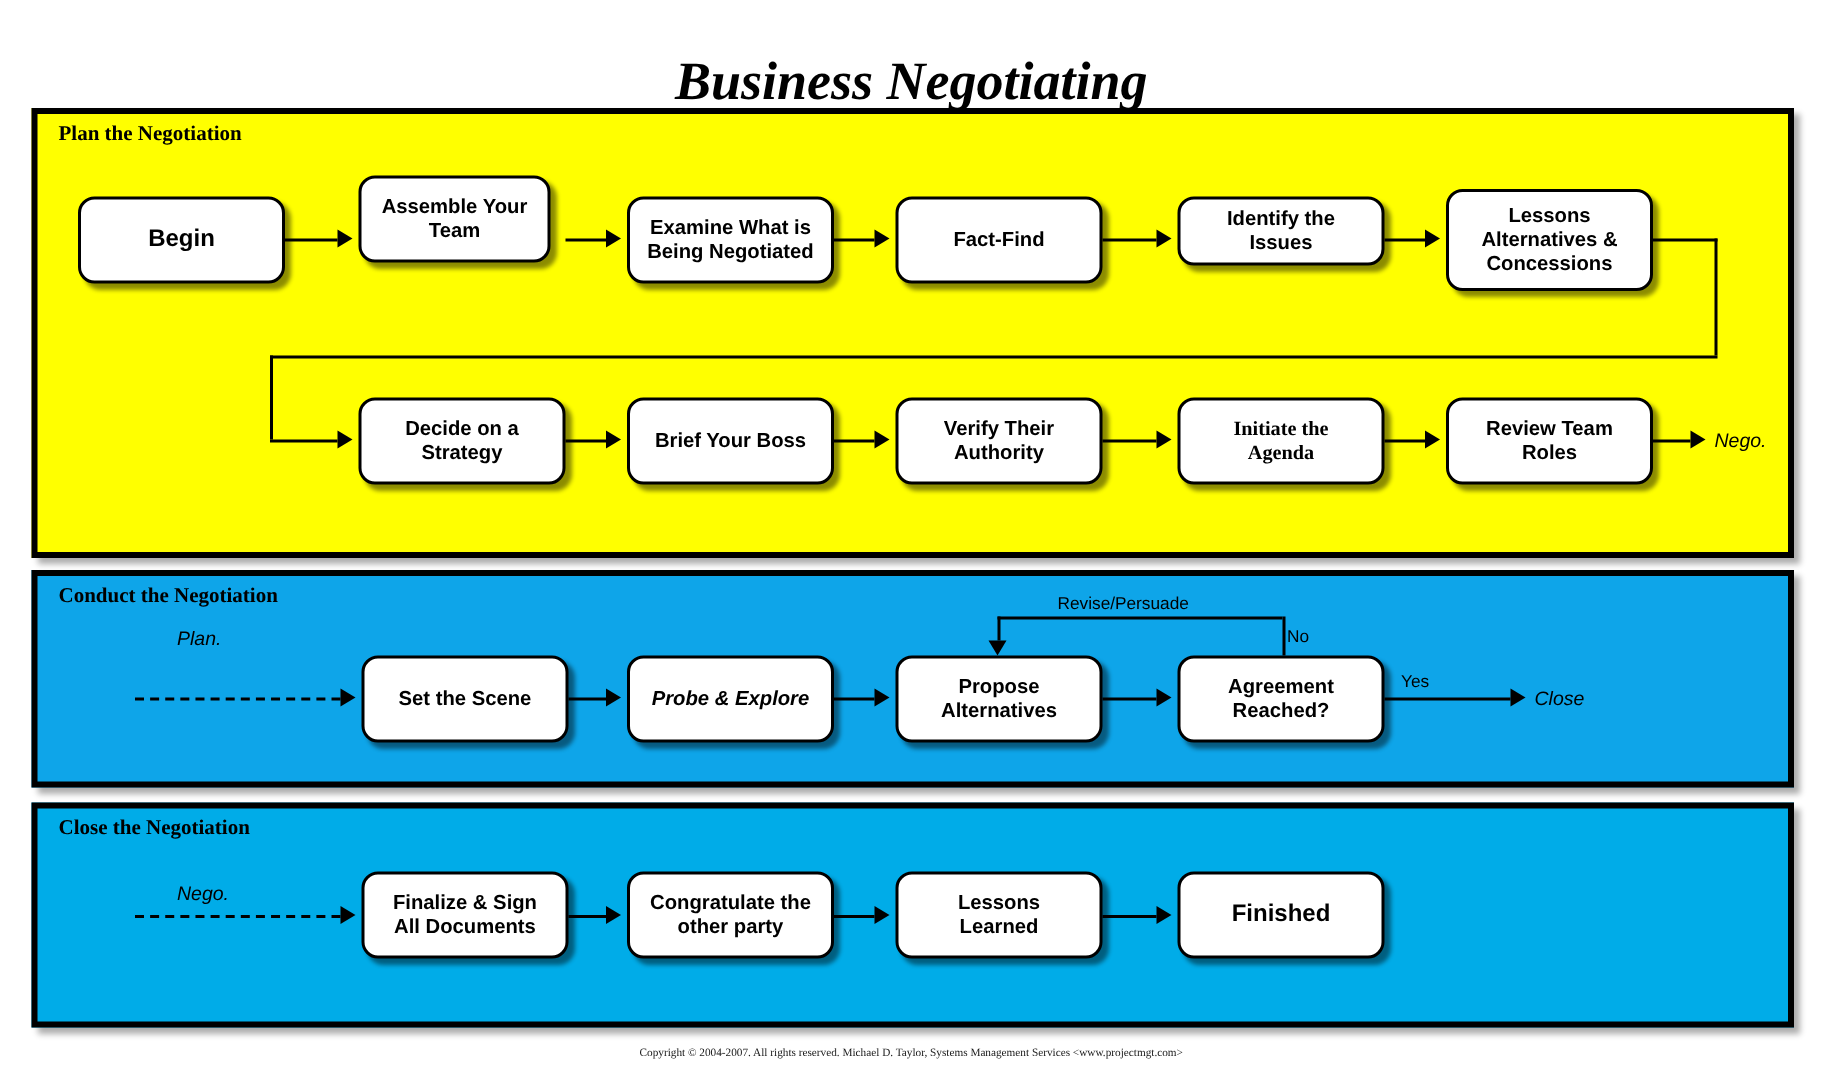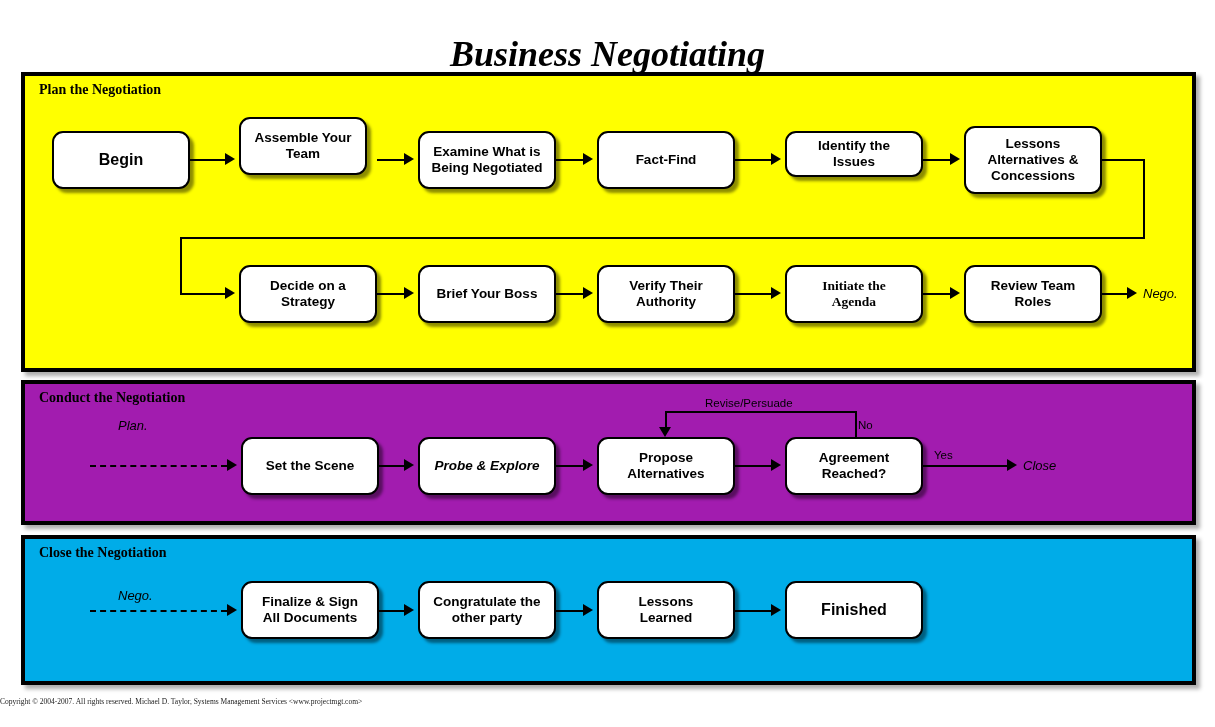--- a/index.html
+++ b/index.html
@@ -12,21 +12,21 @@
     font-weight:bold;font-style:italic;font-size:36px;color:#000;
     letter-spacing:0px;
   }
 
   .panel{
     position:absolute;border:4px solid #000;
     box-shadow:4px 4px 4px rgba(0,0,0,0.32);
     box-sizing:border-box;
   }
   #panel-plan{left:21px;top:72px;width:1175px;height:300px;background:#ffff00;}
-  #panel-conduct{left:21px;top:380px;width:1175px;height:145px;background:#a21caf;}
+  #panel-conduct{left:21px;top:380px;width:1175px;height:145px;background:#0ea5e9;}
   #panel-close{left:21px;top:535px;width:1175px;height:150px;background:#00ace8;padding-left:37px;}
 
   .panel-title{
     position:absolute;left:14px;top:6px;
     font-family:"Liberation Serif","DejaVu Serif",serif;
     font-weight:bold;font-size:14px;color:#000;white-space:nowrap;
   }
 
   
   .node{
@@ -58,21 +58,21 @@
   .edge-label{
     position:absolute;font-size:11.5px;color:#000;white-space:nowrap;
     font-family:"Liberation Sans","DejaVu Sans",sans-serif;
   }
   .flow-label{
     position:absolute;font-size:13px;font-style:italic;color:#000;white-space:nowrap;
     font-family:"Liberation Sans","DejaVu Sans",sans-serif;
   }
 
   #footer{
-    position:absolute;left:0;top:697px;width:1215px;text-align:left;
+    position:absolute;left:0;top:697px;width:1215px;text-align:center;
     font-family:"Liberation Serif","DejaVu Serif",serif;
     font-size:7.5px;color:#1a1a1a;
   }
 </style>
 </head>
 <body>
 
 <div id="chart-title">Business Negotiating</div>
 
 <div class="panel" id="panel-plan">

